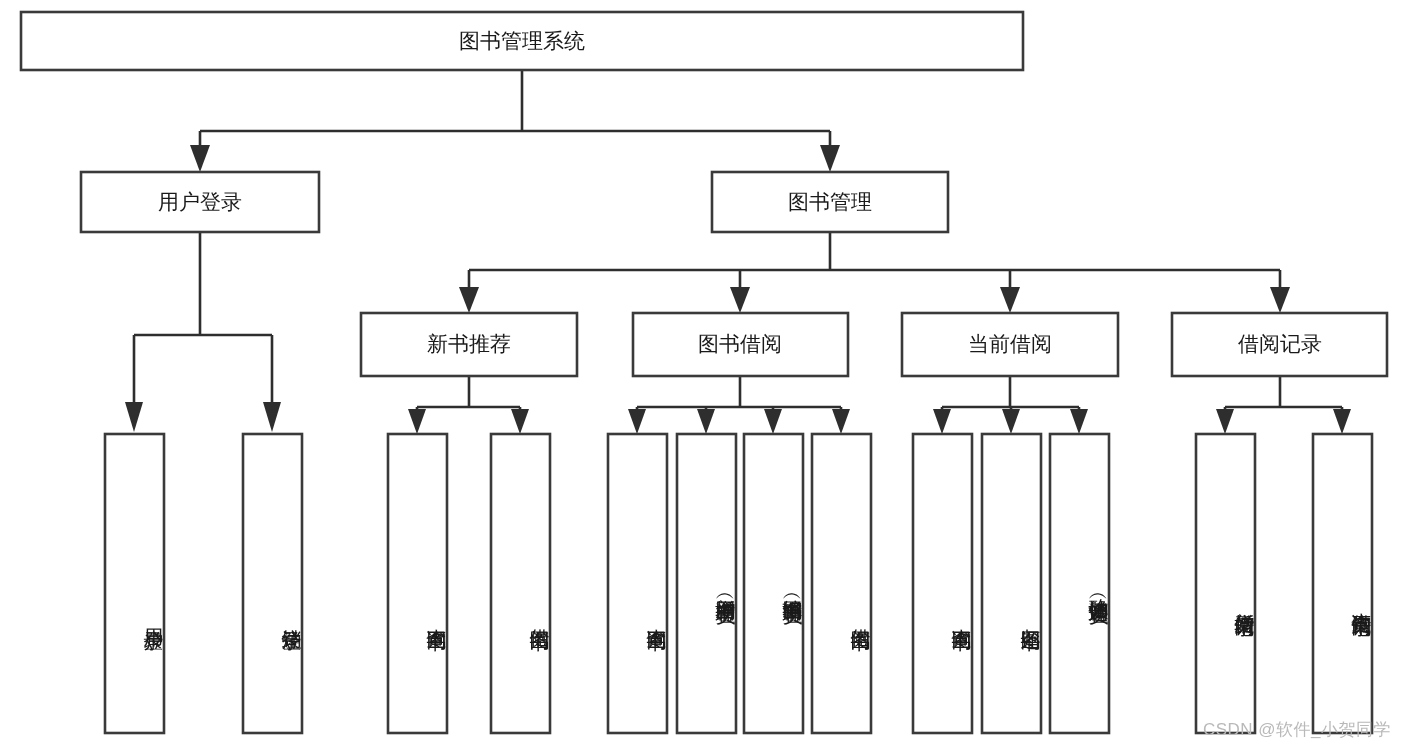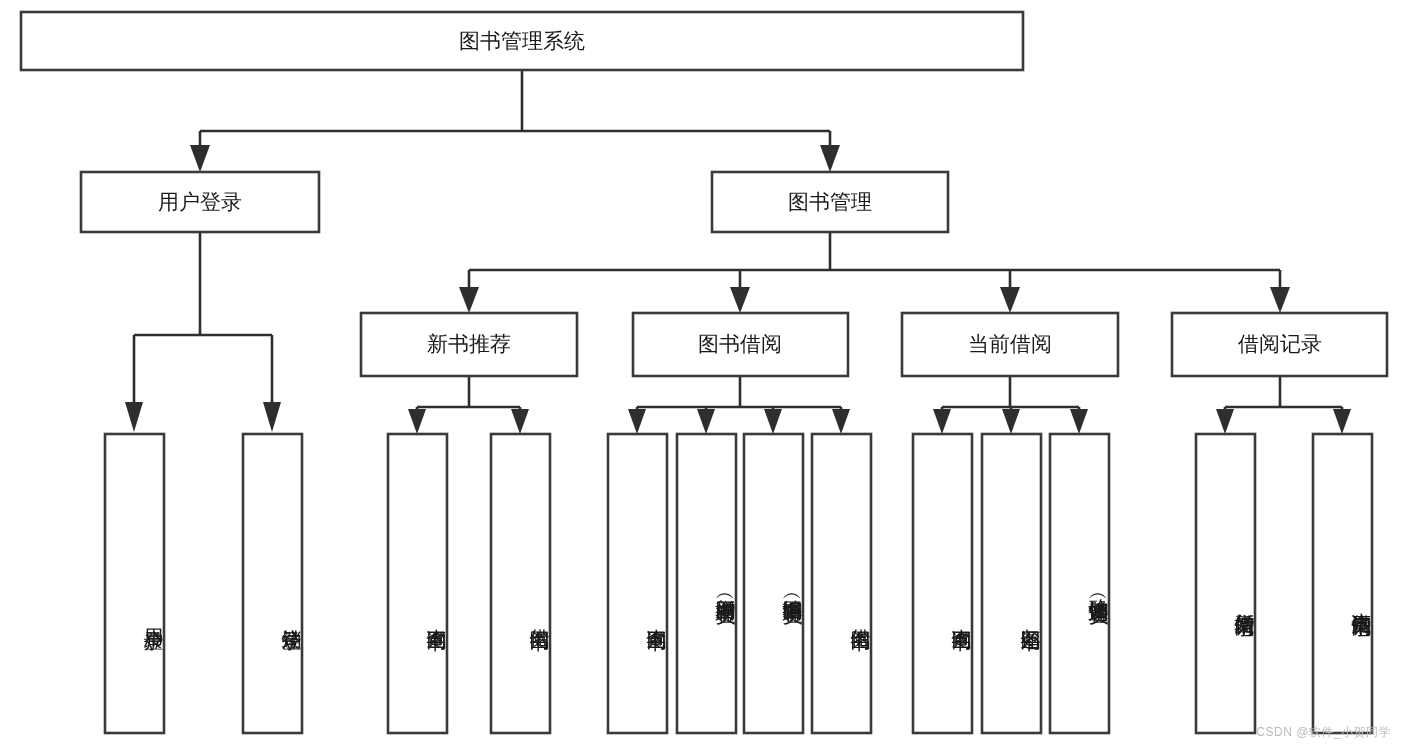--- a/index.html
+++ b/index.html
@@ -61,21 +61,21 @@
     align-items: flex-start;
     justify-content: center;
     white-space: nowrap;
     pointer-events: none;
   }
   .watermark {
     position: absolute;
     right: 14px;
     bottom: 6px;
     font-family: "Liberation Sans", "DejaVu Sans", sans-serif;
-    font-size: 12px;
+    font-size: 17px;
     color: #b9b9b9;
     letter-spacing: 0.5px;
     white-space: nowrap;
   }
 </style>
 </head>
 <body>
 
 <div id="diagram-root">
 

